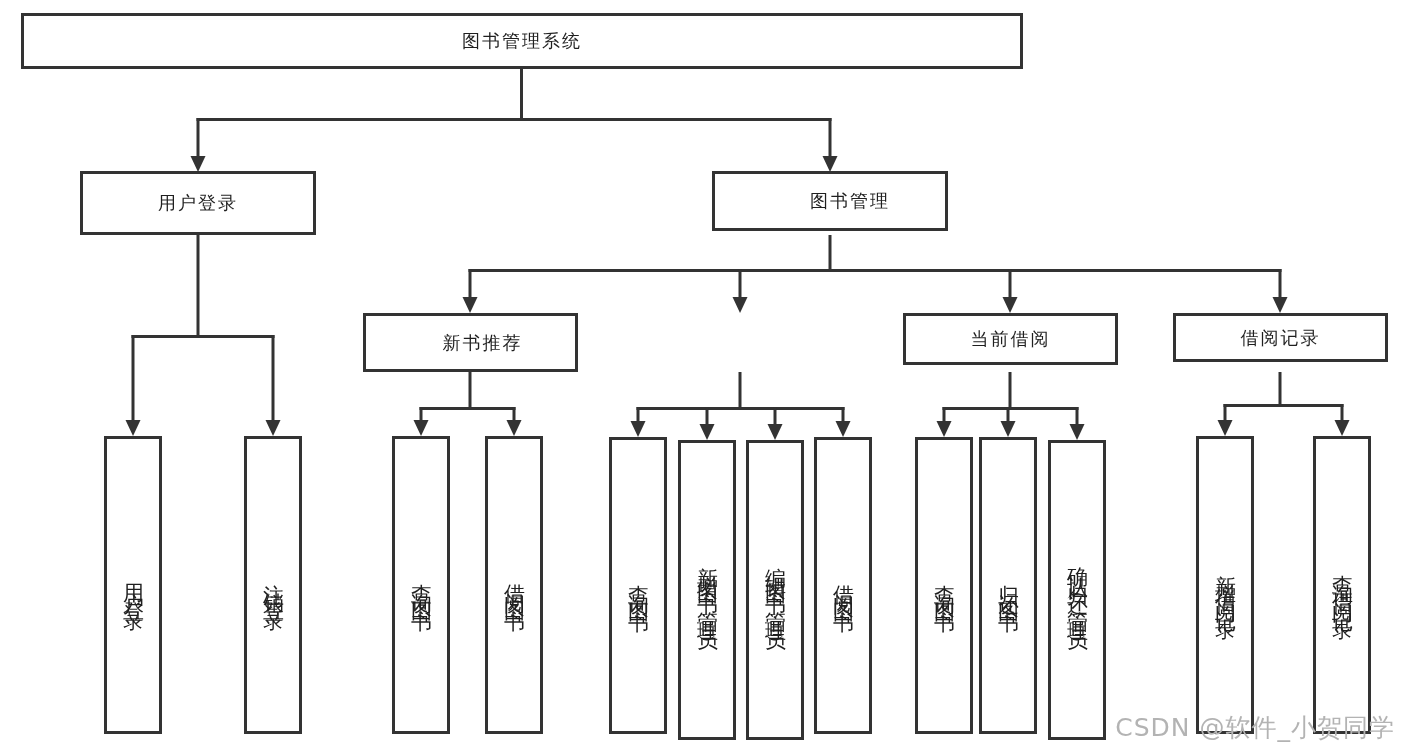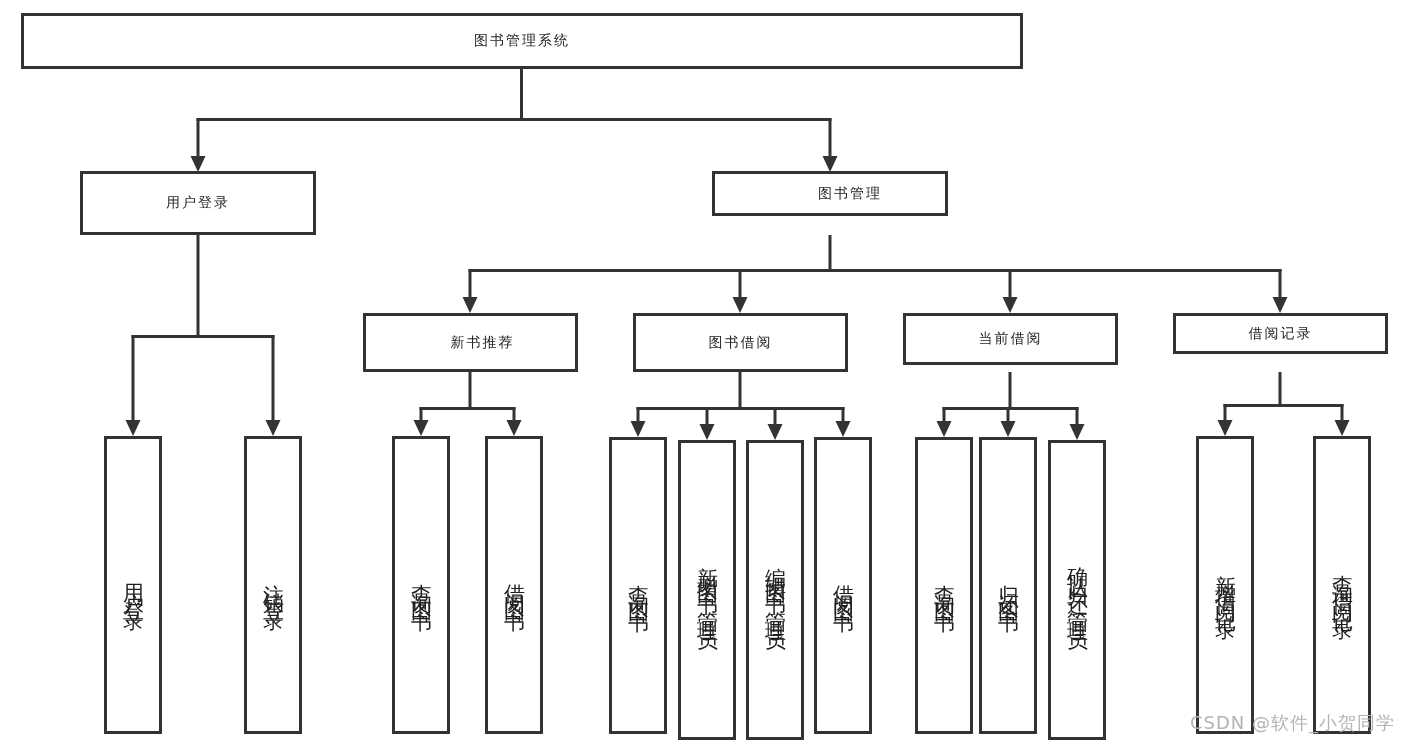--- a/index.html
+++ b/index.html
@@ -8,29 +8,29 @@
     font-family:"DejaVu Sans","Liberation Sans",sans-serif; overflow:hidden;
   }
   svg.connectors { position:absolute; left:0; top:0; width:1405px; height:747px; }
   svg .ln { stroke:var(--line,#333333); stroke-width:3; fill:none; }
   svg .ah { fill:var(--line,#333333); stroke:none; }
   .box {
     position:absolute; box-sizing:border-box; border:3px solid var(--line,#333333);
     background:#fff; display:flex; align-items:center; justify-content:center;
     color:var(--text,#1f1f1f);
   }
-  .hlabel { font-size:14px; letter-spacing:2px; white-space:nowrap; }
+  .hlabel { font-size:18px; letter-spacing:2px; white-space:nowrap; }
   .vtext {
     writing-mode:vertical-rl; text-orientation:mixed;
     font-size:21px; letter-spacing:9px; line-height:1; white-space:nowrap;
     color:var(--text,#1f1f1f);
   }
   .watermark {
     position:absolute; top:711px; right:10px; z-index:5;
-    font-size:18px; letter-spacing:1px; color:var(--watermark,#b3b3b3);
+    font-size:25px; letter-spacing:1px; color:var(--watermark,#b3b3b3);
     white-space:nowrap;
   }
 </style>
 </head>
 <body>
 
 <div class="canvas">
 
   <svg class="connectors" viewBox="0 0 1405 747" xmlns="http://www.w3.org/2000/svg">
     <g>
@@ -101,34 +101,31 @@
     </g>
   </svg>
 
   <div class="box" style="left:21px; top:13px; width:1002px; height:56px;">
     <span class="hlabel">图书管理系统</span>
   </div>
 
   <div class="box" style="left:80px; top:171px; width:236px; height:64px;">
     <span class="hlabel">用户登录</span>
   </div>
-  <div class="box" style="left:712px; top:171px; width:236px; height:45px;padding-left:40px;">
+  <div class="box" style="left:712px; top:171px; width:236px; height:60px;padding-left:40px;">
     <span class="hlabel">图书管理</span>
   </div>
 
   <div class="box" style="left:363px; top:313px; width:215px; height:59px;padding-left:24px;">
     <span class="hlabel">新书推荐</span>
   </div>
-  <div class="box" style="left:633px; top:313px; width:215px; height:59px;">
-    <span class="hlabel">图书借阅</span>
-  </div>
   <div class="box" style="left:903px; top:313px; width:215px; height:52px;">
     <span class="hlabel">当前借阅</span>
   </div>
-  <div class="box" style="left:1173px; top:313px; width:215px; height:41px;">
+  <div class="box" style="left:1173px; top:313px; width:215px; height:49px;">
     <span class="hlabel">借阅记录</span>
   </div>
 
   <div class="box" style="left:104px; top:436px; width:58px; height:298px;">
     <span class="vtext">用户登录</span>
   </div>
   <div class="box" style="left:244px; top:436px; width:58px; height:298px;">
     <span class="vtext">注销登录</span>
   </div>
 

